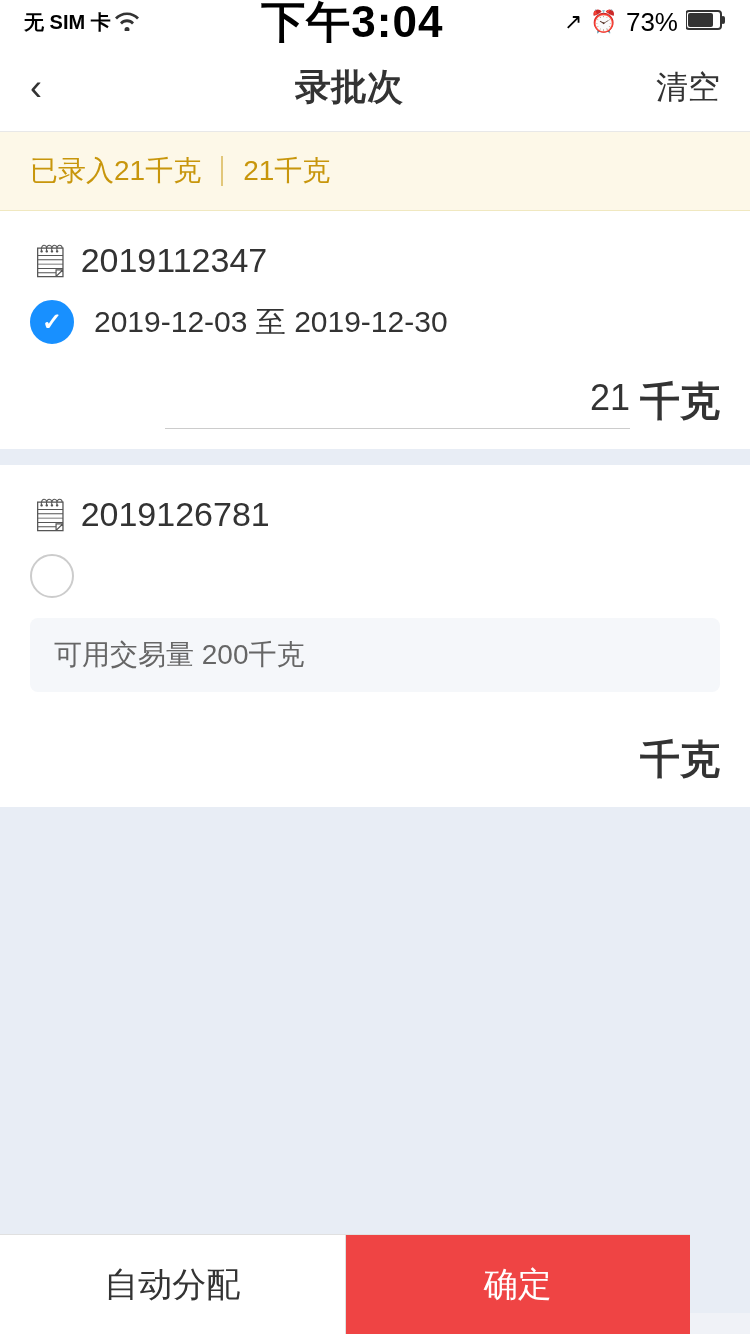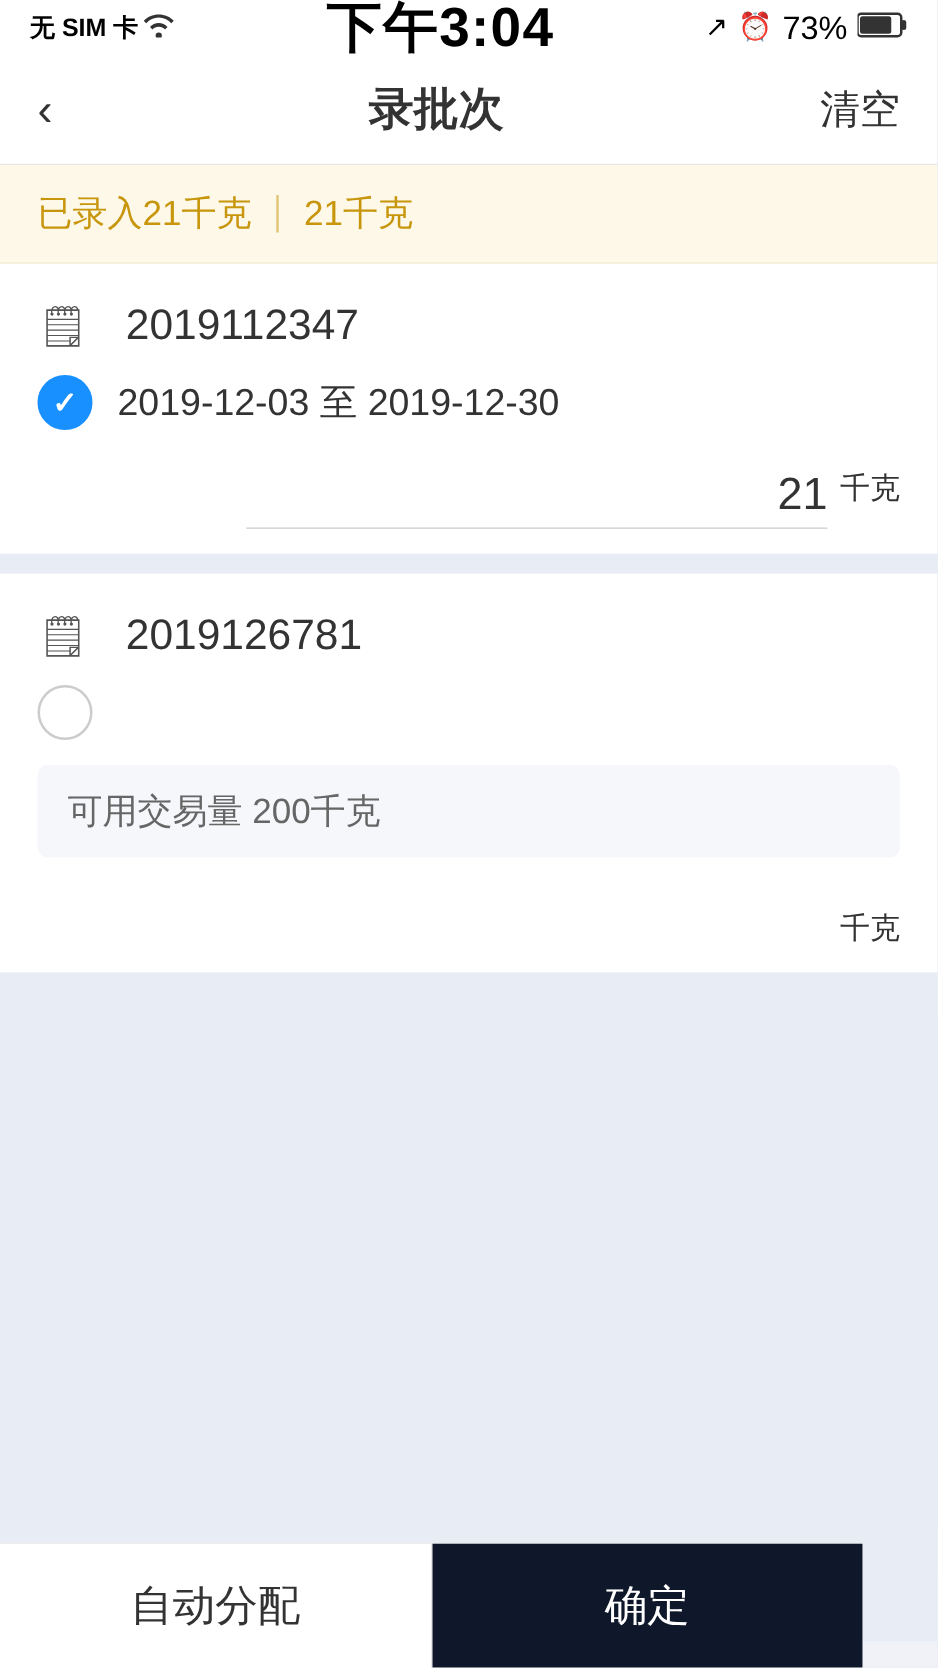--- a/index.html
+++ b/index.html
@@ -106,21 +106,20 @@
       gap: 10px;
     }
     .batch-doc-icon {
       font-size: 32px;
       color: #555;
     }
     .batch-number {
       font-size: 34px;
       font-weight: 500;
       color: #333;
-      margin-left: 20px;
     }
     .batch-date-row {
       padding: 10px 30px 10px 30px;
       display: flex;
       align-items: center;
       gap: 20px;
     }
     .batch-checkbox {
       width: 44px;
       height: 44px;
@@ -176,23 +175,23 @@
       padding-bottom: 6px;
     }
     .quantity-input::placeholder {
       color: #c0c0c0;
       font-size: 28px;
     }
     .quantity-input.filled {
       color: #333;
     }
     .unit-label {
-      font-size: 24px;
-      color: #333;
-      font-weight: 400;
+      font-size: 40px;
+      color: #333;
+      font-weight: 700;
     }
 
     
     .section-separator {
       width: 750px;
       height: 16px;
       background: #e8edf5;
     }
 
     
@@ -217,21 +216,21 @@
       border: none;
       border-right: 1px solid #e0e0e0;
     }
     .btn-confirm {
       flex: 1;
       display: flex;
       align-items: center;
       justify-content: center;
       font-size: 34px;
       color: #fff;
-      background: #0f172a;
+      background: #ef4444;
       cursor: pointer;
       border: none;
     }
 
     
     .gray-area {
       width: 750px;
       flex: 1;
       background: #e8edf5;
     }

